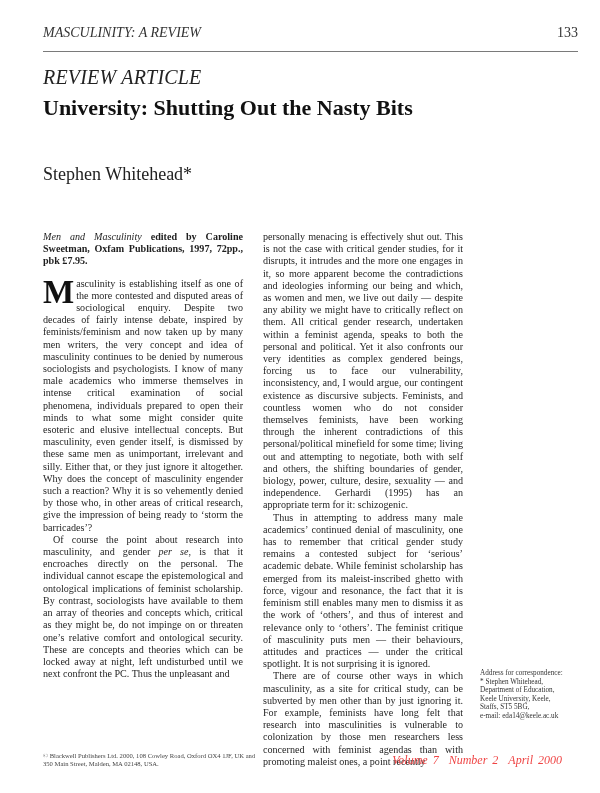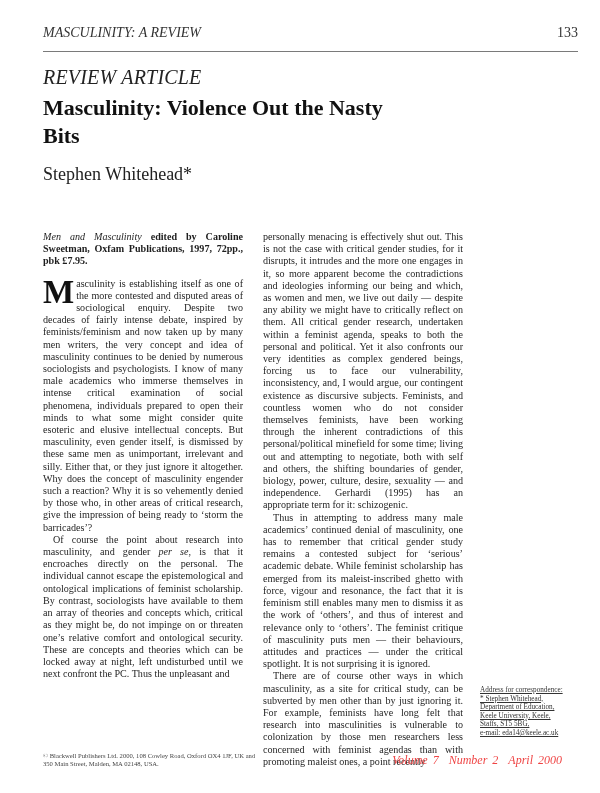--- a/index.html
+++ b/index.html
@@ -33,22 +33,22 @@
   .book { margin: 0 0 13px 0; font-weight: bold; }
   .book i { font-weight: normal; }
   .book .rest { font-weight: bold; }
   .col p { margin: 0; }
   .indent { text-indent: 10px; }
   .dropcap {
     float: left; font-size: 33px; line-height: 25px; font-weight: bold;
     margin: 2px 2px 0 0; padding: 0; color: #111;
   }
   .sidenote {
-    position: absolute; left: 480px; top: 686px; width: 110px;
-    font-size: 7.2px; line-height: 8.6px; color: #333; text-decoration: underline;
+    position: absolute; left: 480px; top: 669px; width: 110px;
+    font-size: 7.2px; line-height: 8.6px; color: #333;
   }
   .copyright {
     position: absolute; left: 43px; top: 752px; width: 260px;
     font-size: 6.6px; line-height: 8.4px; color: #444;
   }
   .volume {
     position: absolute; right: 38px; top: 753px;
     font-size: 12px; font-style: italic; color: #ef4444; word-spacing: 2px;
   }
   .volume span { margin-left: 10px; }
@@ -56,21 +56,21 @@
 </head>
 <body>
 
 <div class="running-head">
   <span>MASCULINITY: A REVIEW</span>
   <span class="pg">133</span>
 </div>
 <div class="rule"></div>
 
 <div class="section-label">REVIEW ARTICLE</div>
-<div class="title">Masculinity: Violence Out the Nasty Bits</div>
+<div class="title">University: Shutting Out the Nasty Bits</div>
 <div class="author">Stephen Whitehead*</div>
 
 <div class="col col-left">
   <div class="book" style="margin-bottom:10px;">
     <i>Men and Masculinity</i><span class="rest"> edited by Caroline Sweetman, Oxfam Publications, 1997, 72pp., pbk £7.95.</span>
   </div>
   <p><span class="dropcap">M</span><span>asculinity is establishing itself as one of the more contested and disputed areas of sociological enquiry. Despite two decades of fairly intense debate, inspired by feminists/feminism and now taken up by many men writers, the very concept and idea of masculinity continues to be denied by numerous sociologists and psychologists. I know of many male academics who immerse themselves in intense critical examination of social phenomena, individuals prepared to open their minds to what some might consider quite esoteric and elusive intellectual concepts. But masculinity, even gender itself, is dismissed by these same men as unimportant, irrelevant and silly. Either that, or they just ignore it altogether. Why does the concept of masculinity engender such a reaction? Why it is so vehemently denied by those who, in other areas of critical research, give the impression of being ready to ‘storm the barricades’?</span></p>
   <p class="indent"><span>Of course the point about research into masculinity, and gender </span><i>per se</i><span>, is that it encroaches directly on the personal. The individual cannot escape the epistemological and ontological implications of feminist scholarship. By contrast, sociologists have available to them an array of theories and concepts which, critical as they might be, do not impinge on or threaten one’s relative comfort and ontological security. These are concepts and theories which can be locked away at night, left undisturbed until we next confront the PC. Thus the unpleasant and</span></p>
 </div>
 

